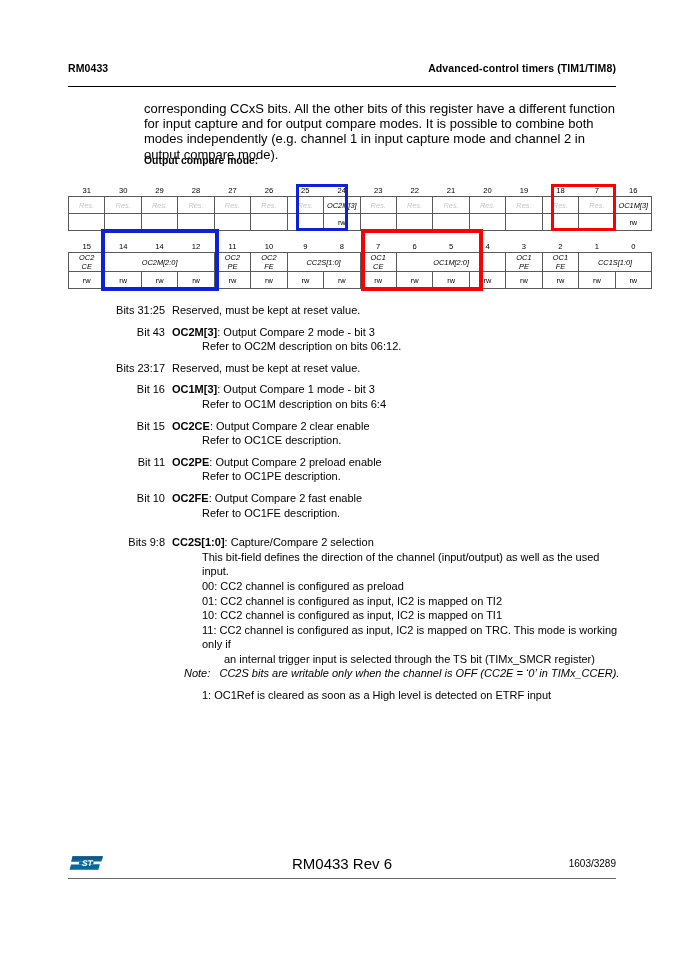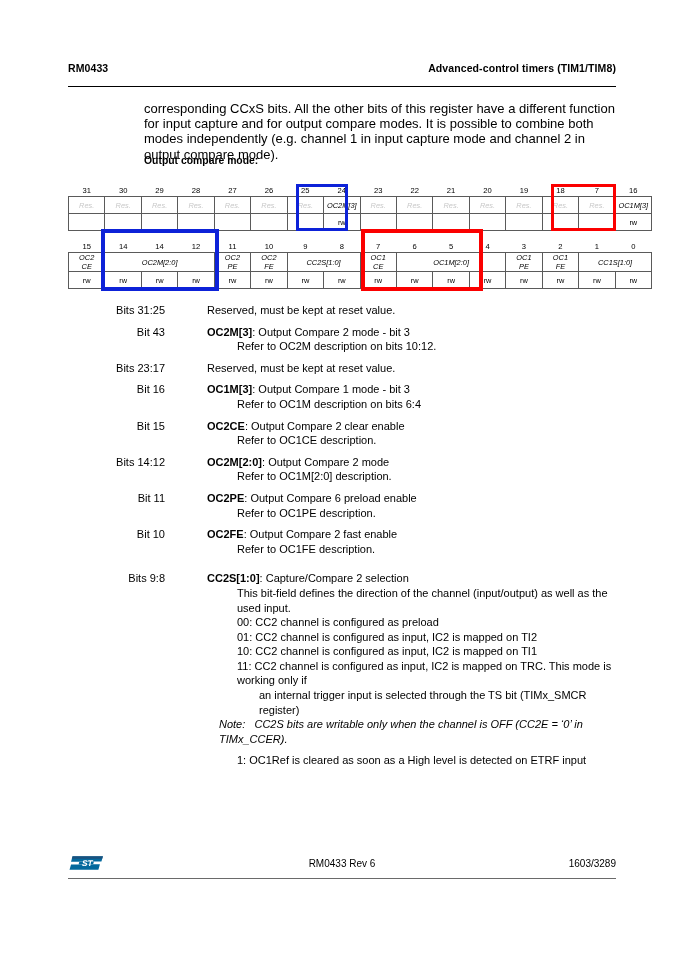--- a/index.html
+++ b/index.html
@@ -153,21 +153,20 @@
     width: 104px;
     flex: 0 0 104px;
     text-align: right;
     padding-right: 7px;
     box-sizing: border-box;
     line-height: 14.6px;
   }
   .bitrow .desc {
     flex: 1 1 auto;
     line-height: 14.6px;
-    margin-left: 35px;
   }
   .desc .b { font-weight: bold; }
   .sub {
     padding-left: 30px;
     line-height: 14.6px;
   }
   .sub-opt {
     padding-left: 30px;
     line-height: 14.6px;
   }
@@ -197,21 +196,21 @@
   .footer {
     position: absolute;
     left: 68px;
     top: 852px;
     width: 548px;
     display: flex;
     align-items: center;
     justify-content: space-between;
   }
   .footer .foot-center {
-    font-size: 10px;
+    font-size: 15px;
     position: absolute;
     left: 0;
     width: 548px;
     text-align: center;
   }
   .footer .foot-right {
     font-size: 10px;
     margin-left: auto;
     z-index: 2;
   }
@@ -364,21 +363,21 @@
         <div class="gap-sm"></div>
       </div>
       <div>
         <div class="bitrow">
           <div class="label">Bit 43</div>
           <div class="desc"><span class="b">OC2M[3]</span><span>: Output Compare 2 mode - bit 3</span></div>
         </div>
         <div class="bitrow">
           <div class="label"></div>
           <div class="desc">
-            <div class="sub">Refer to OC2M description on bits 10:12.</div>
+            <div class="sub">Refer to OC2M description on bits 06:12.</div>
           </div>
         </div>
         <div class="gap-sm"></div>
       </div>
       <div>
         <div class="bitrow">
           <div class="label">Bits 23:17</div>
           <div class="desc"><span>Reserved, must be kept at reset value.</span></div>
         </div>
         <div class="gap-sm"></div>
@@ -404,35 +403,22 @@
         <div class="bitrow">
           <div class="label"></div>
           <div class="desc">
             <div class="sub">Refer to OC1CE description.</div>
           </div>
         </div>
         <div class="gap-sm"></div>
       </div>
       <div>
         <div class="bitrow">
-          <div class="label">Bits 14:12</div>
-          <div class="desc"><span class="b">OC2M[2:0]</span><span>: Output Compare 2 mode</span></div>
-        </div>
-        <div class="bitrow">
-          <div class="label"></div>
-          <div class="desc">
-            <div class="sub">Refer to OC1M[2:0] description.</div>
-          </div>
-        </div>
-        <div class="gap-sm"></div>
-      </div>
-      <div>
-        <div class="bitrow">
           <div class="label">Bit 11</div>
-          <div class="desc"><span class="b">OC2PE</span><span>: Output Compare 6 preload enable</span></div>
+          <div class="desc"><span class="b">OC2PE</span><span>: Output Compare 2 preload enable</span></div>
         </div>
         <div class="bitrow">
           <div class="label"></div>
           <div class="desc">
             <div class="sub">Refer to OC1PE description.</div>
           </div>
         </div>
         <div class="gap-sm"></div>
       </div>
       <div>

